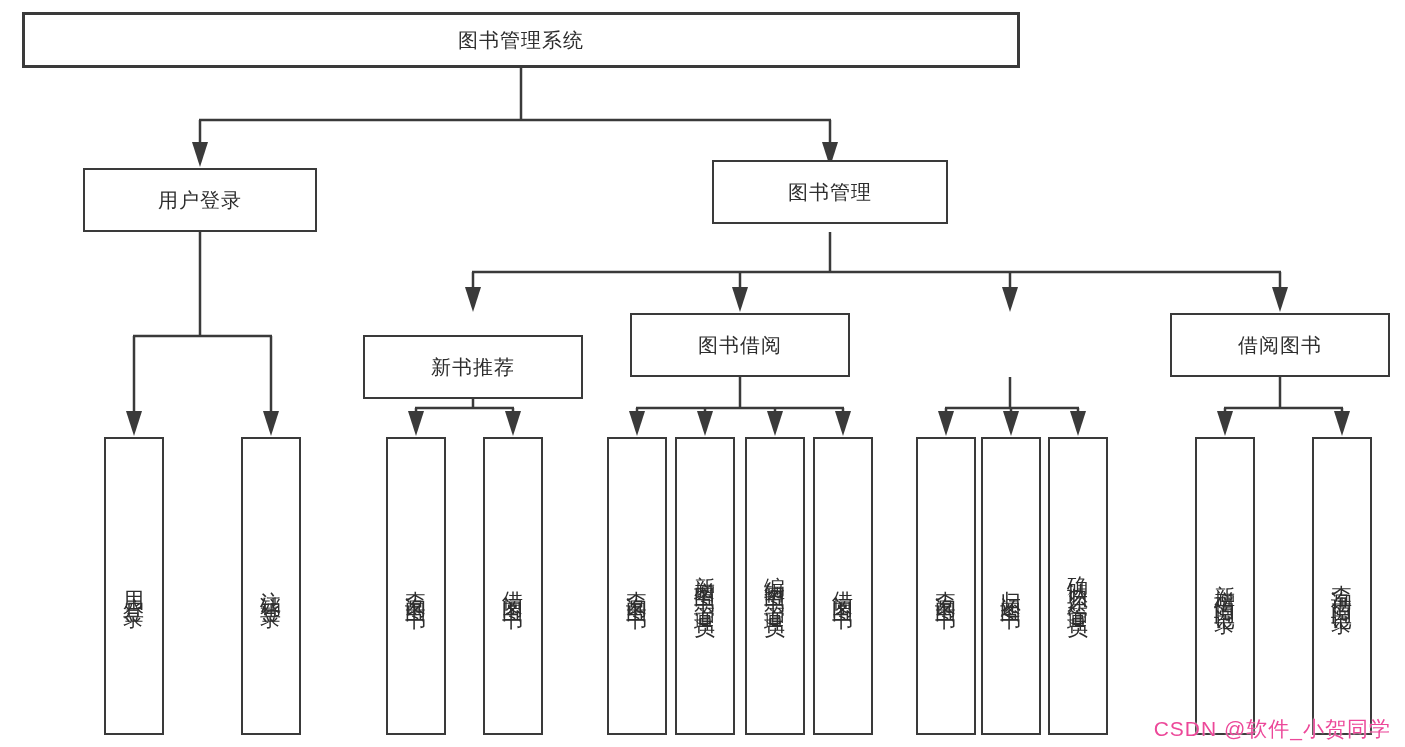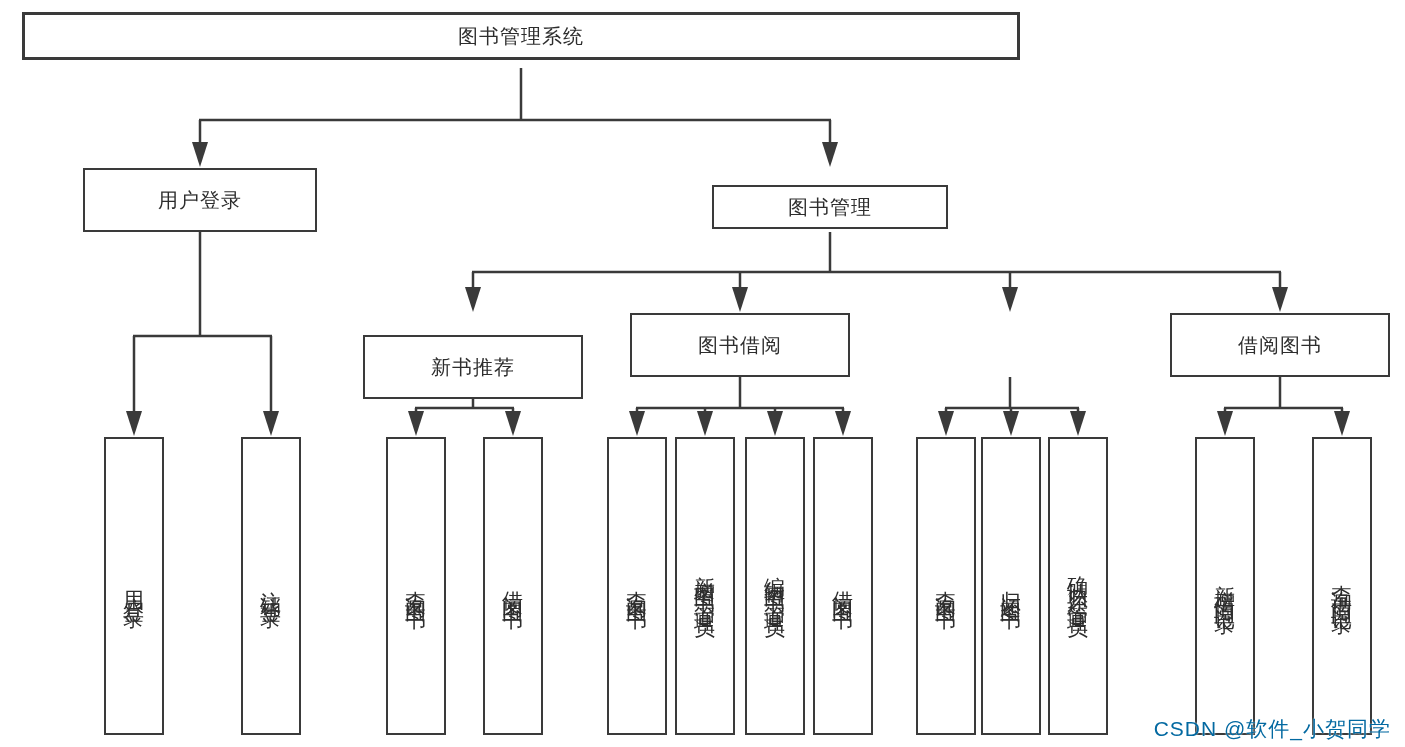--- a/index.html
+++ b/index.html
@@ -15,21 +15,21 @@
     white-space:nowrap;
   }
   .root-box{border-width:3px;font-size:20px;letter-spacing:1px;}
   .h-box{font-size:20px;letter-spacing:1px;}
   .v-box{
     writing-mode:vertical-rl;text-orientation:mixed;
     font-size:21px;letter-spacing:6px;line-height:1.1;
   }
   .watermark{
     position:absolute;right:14px;bottom:4px;z-index:3;
-    font-size:21px;color:#0369a1;letter-spacing:1px;
+    font-size:21px;color:#ec4899;letter-spacing:1px;
     text-shadow:0 0 2px #ffffff;
   }
 </style>
 </head>
 <body>
 
 <div class="canvas">
 
   <svg class="wires" width="1405" height="747">
     <g stroke="#3a3a3a" stroke-width="2.5" fill="none">
@@ -90,28 +90,28 @@
       <polygon points="767,411 783,411 775,436"></polygon>
       <polygon points="835,411 851,411 843,436"></polygon>
       <polygon points="938,411 954,411 946,436"></polygon>
       <polygon points="1003,411 1019,411 1011,436"></polygon>
       <polygon points="1070,411 1086,411 1078,436"></polygon>
       <polygon points="1217,411 1233,411 1225,436"></polygon>
       <polygon points="1334,411 1350,411 1342,436"></polygon>
     </g>
   </svg>
 
-  <div class="box root-box" style="left:22px;top:12px;width:998px;height:48px;">
+  <div class="box root-box" style="left:22px;top:12px;width:998px;height:56px;">
     <span>图书管理系统</span>
   </div>
 
   <div class="box h-box" style="left:83px;top:168px;width:234px;height:64px;">
     <span>用户登录</span>
   </div>
-  <div class="box h-box" style="left:712px;top:185px;width:236px;height:44px;text-align:center;">
+  <div class="box h-box" style="left:712px;top:160px;width:236px;height:64px;text-align:center;">
     <span>图书管理</span>
   </div>
 
   <div class="box h-box" style="left:363px;top:313px;width:220px;height:64px;margin-top:22px;">
     <span>新书推荐</span>
   </div>
   <div class="box h-box" style="left:630px;top:313px;width:220px;height:64px;text-align:center;">
     <span>图书借阅</span>
   </div>
   <div class="box h-box" style="left:1170px;top:313px;width:220px;height:64px;">

